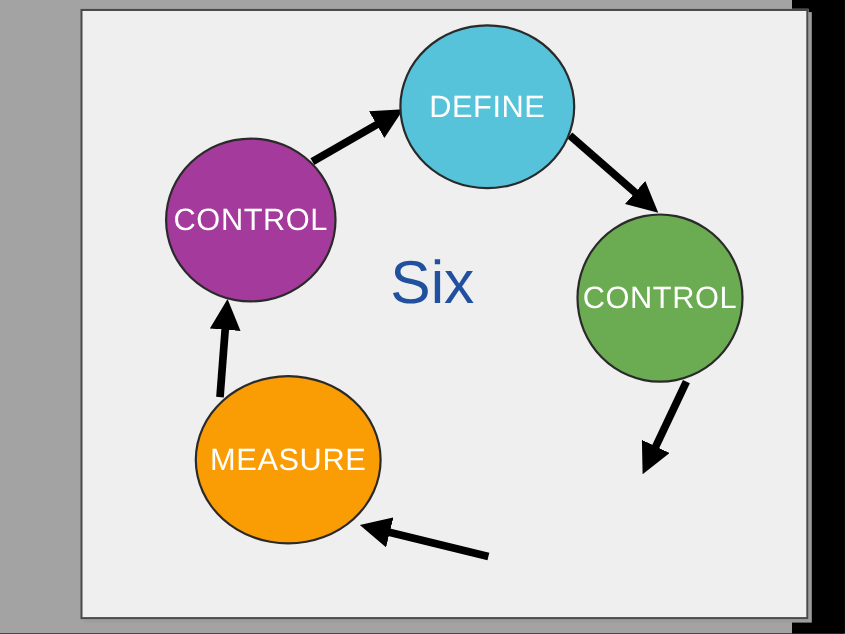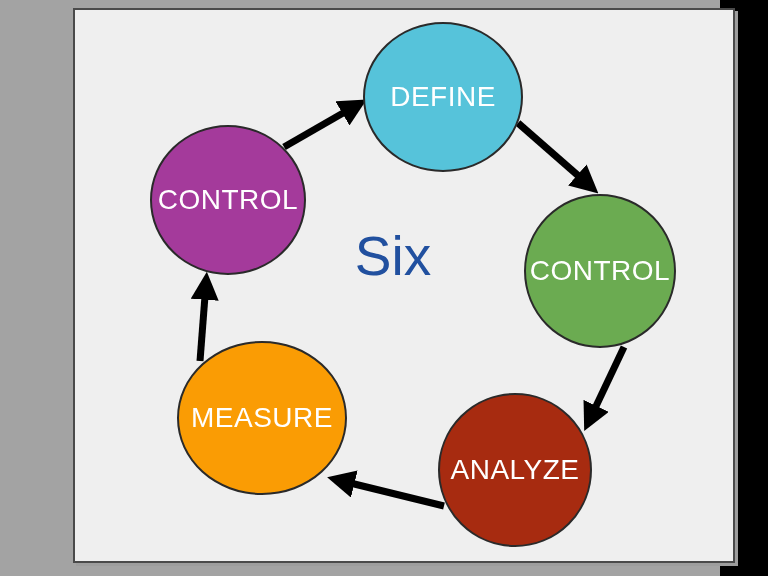--- a/index.html
+++ b/index.html
@@ -88,23 +88,20 @@
   </svg>
 
   <div class="node node-define" style="background-color: rgb(86, 195, 218);">
     <span>DEFINE</span>
   </div>
 
   <div class="node node-measure" style="background-color: rgb(107, 171, 81);">
     <span>CONTROL</span>
   </div>
 
-  <div class="node node-analyze" style="background-color: rgb(167, 43, 16);">
-    <span>ANALYZE</span>
-  </div>
 
   <div class="node node-improve" style="background-color: rgb(250, 156, 4);">
     <span>MEASURE</span>
   </div>
 
   <div class="node node-control" style="background-color: rgb(164, 58, 155);">
     <span>CONTROL</span>
   </div>
 
   <div class="title" style="color: rgb(33, 80, 159);">

